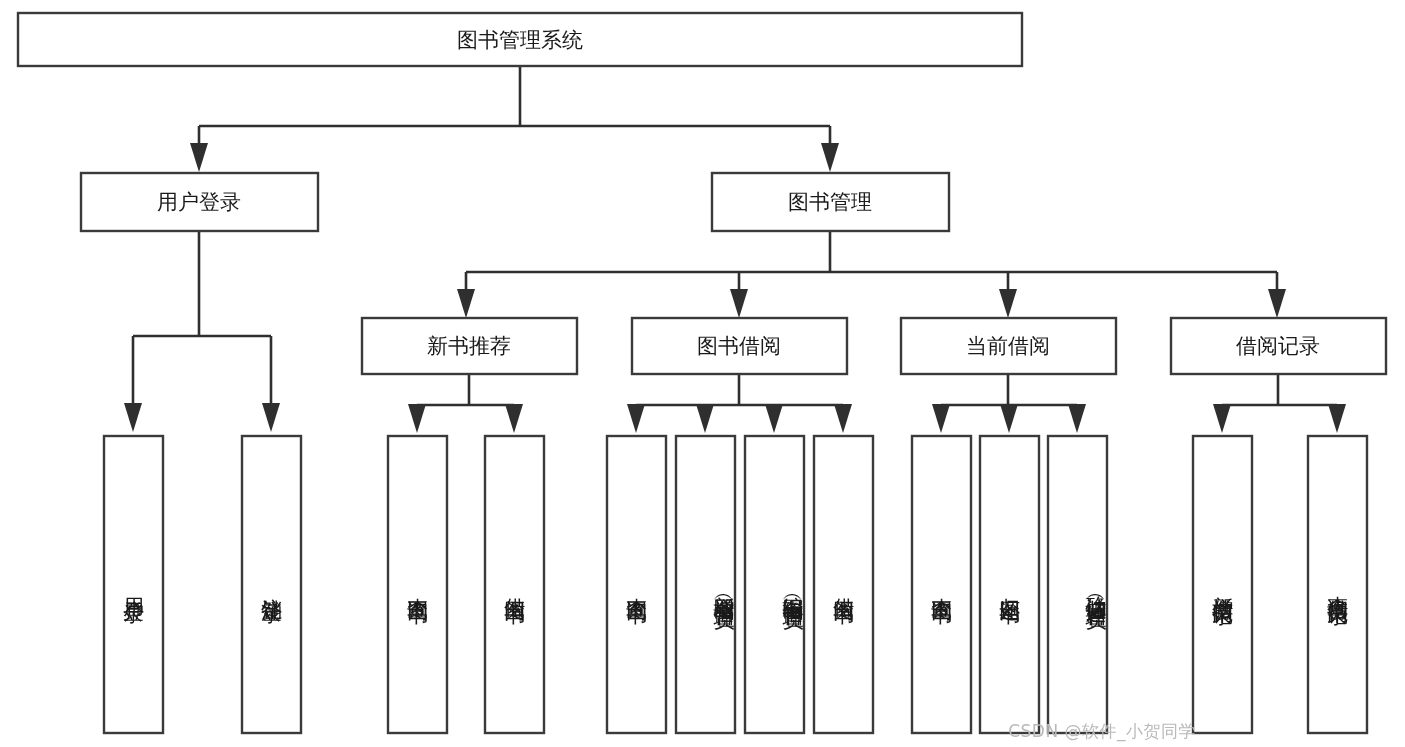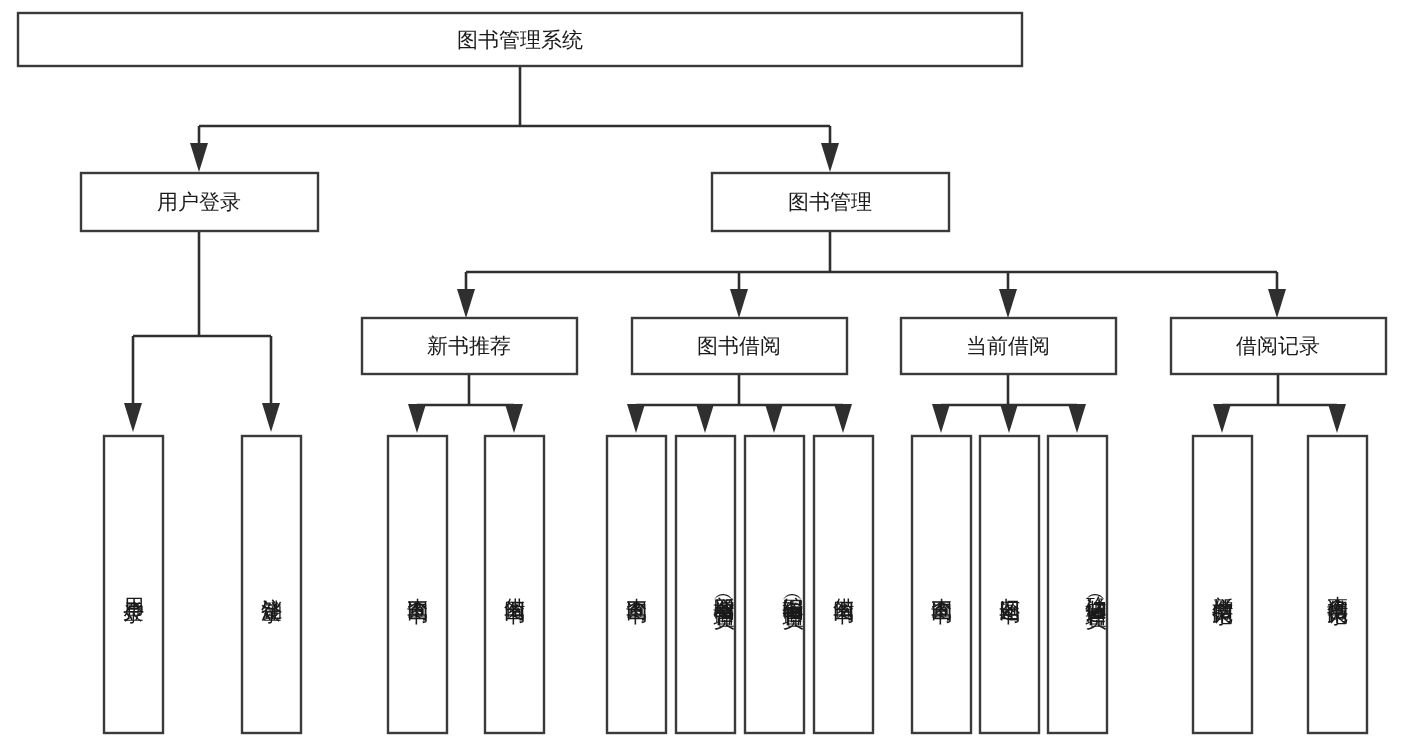--- a/index.html
+++ b/index.html
@@ -209,14 +209,15 @@
   <div class="leaf-label" style="left:745px; top:442px; width:59px; height:291px;">编辑图书（管理员）</div>
   <div class="leaf-label centered" style="left:814px; top:436px; width:59px; height:297px;">借阅图书</div>
 
   <div class="leaf-label centered" style="left:912px; top:436px; width:59px; height:297px;">查询图书</div>
   <div class="leaf-label centered" style="left:980px; top:436px; width:59px; height:297px;">归还图书</div>
   <div class="leaf-label" style="left:1048px; top:442px; width:59px; height:291px;">确认归还（管理员）</div>
 
   <div class="leaf-label centered" style="left:1193px; top:436px; width:59px; height:297px;">新增借阅记录</div>
   <div class="leaf-label centered" style="left:1308px; top:436px; width:59px; height:297px;">查询借阅记录</div>
 
+  <div id="watermark">CSDN @软件_小贺同学</div>
 
 </div>
 
 </body></html>

